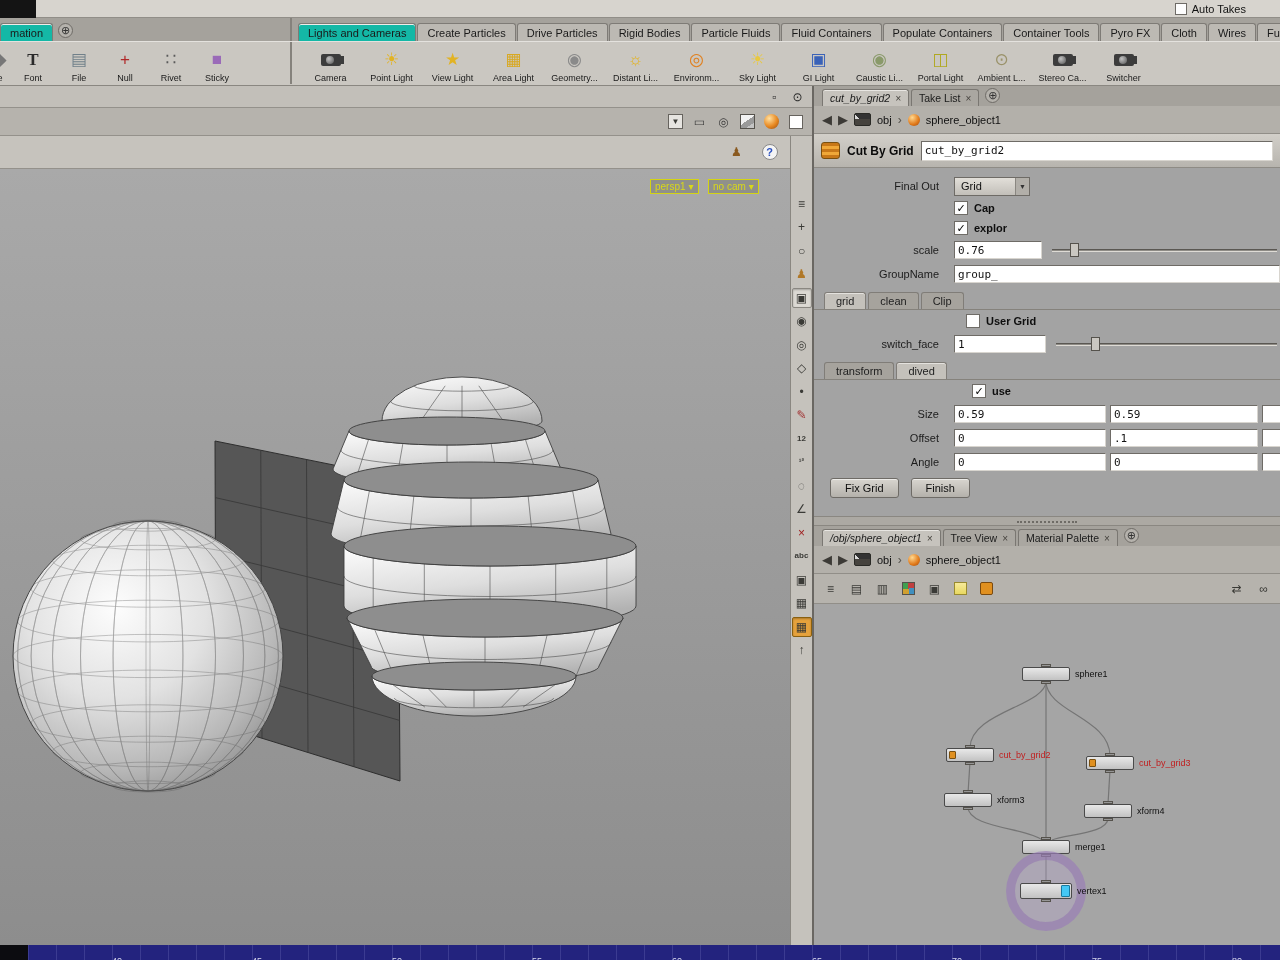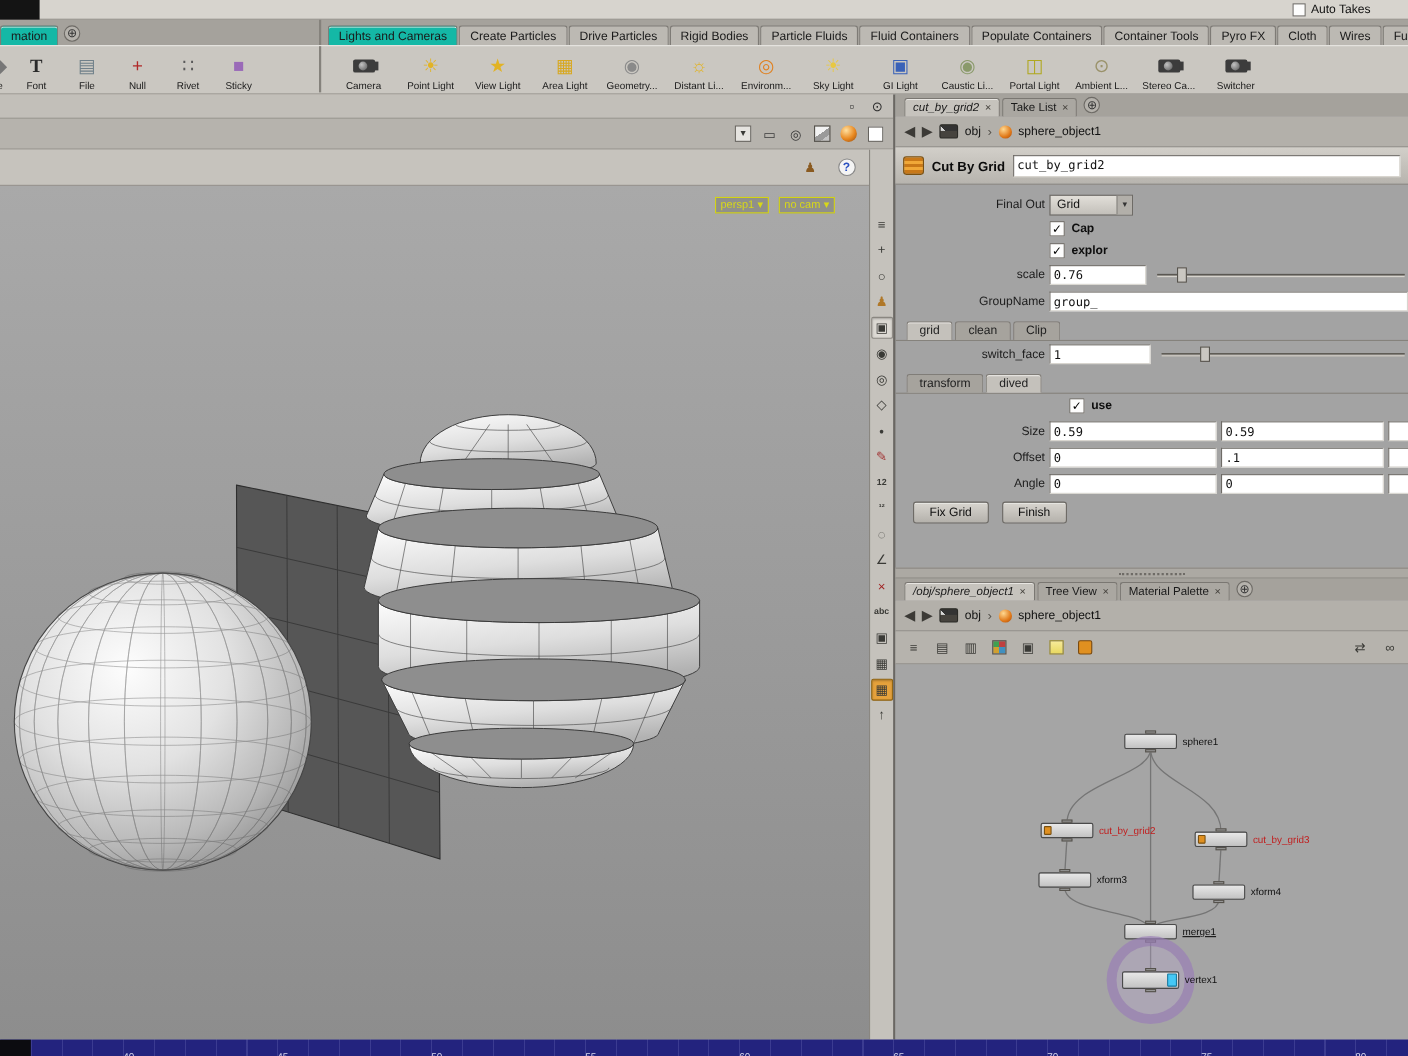--- a/index.html
+++ b/index.html
@@ -68,21 +68,21 @@
   .clapper-icon{width:17px;height:13px;background:linear-gradient(45deg,#d8d8d8 0 3px,#333 3px 6px) top/100% 5px no-repeat,#46433e;border:1px solid #2a2a26;border-radius:2px}
   .ball-icon{width:12px;height:12px;border-radius:50%;background:radial-gradient(circle at 35% 30%,#ffd890,#e07818 60%,#a04810)}
   .param-header{display:flex;align-items:center;gap:7px;height:34px;padding:0 7px;background:linear-gradient(#d2cfc9,#b7b4ae);border-bottom:1px solid #8e8b85}
   .op-icon{width:19px;height:17px;border-radius:3px;border:1px solid #7a5010;background:repeating-linear-gradient(0deg,#c87818 0 3px,#f0a838 3px 6px)}
   .op-type{font-weight:bold;font-size:12px;white-space:nowrap;color:#0a0a0a}
   .pfield{height:18px;background:#fff;border:1px solid #6e6b66;border-bottom-color:#d8d5cf;border-right-color:#d8d5cf;font:11px "DejaVu Sans Mono",monospace;padding:0 3px;color:#111}
   .op-name{flex:1;height:20px}
   .param-body{position:relative;padding-top:6px;overflow:hidden;height:348px}
   .prow{display:flex;align-items:center;height:24px}
   .prow.short{height:20px}
-  .plabel{width:140px;text-align:right;padding-right:4px;font-size:11px;color:#1c1c1c;flex:none;white-space:nowrap}
+  .plabel{width:140px;text-align:right;padding-right:15px;font-size:11px;color:#1c1c1c;flex:none;white-space:nowrap}
   .checkbox{width:14px;height:14px;background:#fdfdfd;border:1px solid #6e6b66;display:inline-flex;align-items:center;justify-content:center;font-size:11px;color:#000;flex:none}
   .cblabel{font-size:11px;font-weight:bold;margin-left:6px;color:#0e0e0e}
   .dropdown{height:19px;background:linear-gradient(#e2dfd9,#c2bfb9);border:1px solid #6e6b66;display:flex;align-items:center;justify-content:space-between;padding-left:6px;font-size:11px}
   .dd-arrow{width:14px;height:100%;display:flex;align-items:center;justify-content:center;font-size:7px;background:#b2afa9;border-left:1px solid #8a8781;margin-left:6px;color:#333}
   .slider{flex:1;height:16px;position:relative;margin:0 3px 0 10px}
   .strack{position:absolute;left:0;right:0;top:7px;height:3px;background:#8e8b85;border-top:1px solid #5a5752;border-bottom:1px solid #dedbd5}
   .shandle{position:absolute;top:1px;width:9px;height:14px;background:#cac7c1;border:1px solid #55524c}
   .ftab-row{display:flex;align-items:flex-end;height:22px;padding-left:10px;border-bottom:1px solid #85827c;margin-top:2px}
   .ftab-row.sub{}
   .ftab{padding:2px 11px;font-size:11px;background:#a6a39d;border:1px solid #807d78;border-bottom:none;border-radius:3px 3px 0 0;margin-right:2px;color:#222}
@@ -538,20 +538,24 @@
       </div>
       <div class="prow">
         <span class="plabel">GroupName</span>
         <input class="pfield" style="flex: 1 1 0%; margin-right: 0px;" value="group_">
       </div>
       <div class="ftab-row">
         <div class="ftab active">grid</div>
         <div class="ftab">clean</div>
         <div class="ftab">Clip</div>
       </div>
+      <div class="prow short" style="padding-left:152px;height:22px">
+        <span class="checkbox"></span>
+        <span class="cblabel">User Grid</span>
+      </div>
       <div class="prow">
         <span class="plabel">switch_face</span>
         <input class="pfield" style="width: 92px;" value="1">
         <div class="slider">
             <div class="strack"></div>
             <div class="shandle" style="left:16%"></div>
           </div>
       </div>
       <div class="ftab-row sub">
         <div class="ftab">transform</div>
@@ -683,21 +687,21 @@
         <div class="node-label" style="left: 183px; top: 191px; color: rgb(16, 16, 16);">xform3</div>
         <div class="node-tile" style="left: 270px; top: 200px; width: 48px; height: 14px;">
           <div class="nub in"></div>
           <div class="nub out"></div>
         </div>
         <div class="node-label" style="left: 323px; top: 202px; color: rgb(16, 16, 16);">xform4</div>
         <div class="node-tile" style="left: 208px; top: 236px; width: 48px; height: 14px;">
           <div class="nub in"></div>
           <div class="nub out"></div>
         </div>
-        <div class="node-label" style="left: 261px; top: 238px; color: rgb(16, 16, 16); text-decoration: underline;">merge1</div>
+        <div class="node-label" style="left: 261px; top: 238px; color: rgb(16, 16, 16);">merge1</div>
         <div class="sel-ring" style="left: 192px; top: 247px;"></div>
         <div class="node-tile selected" style="left: 206px; top: 279px; width: 52px; height: 16px;">
           <div class="nub in"></div>
           <div class="nub out"></div>
           <div class="display-flag"></div>
         </div>
         <div class="node-label" style="left: 263px; top: 282px; color: rgb(16, 16, 16);">vertex1</div>
       </div>
   </div>
 </div>

